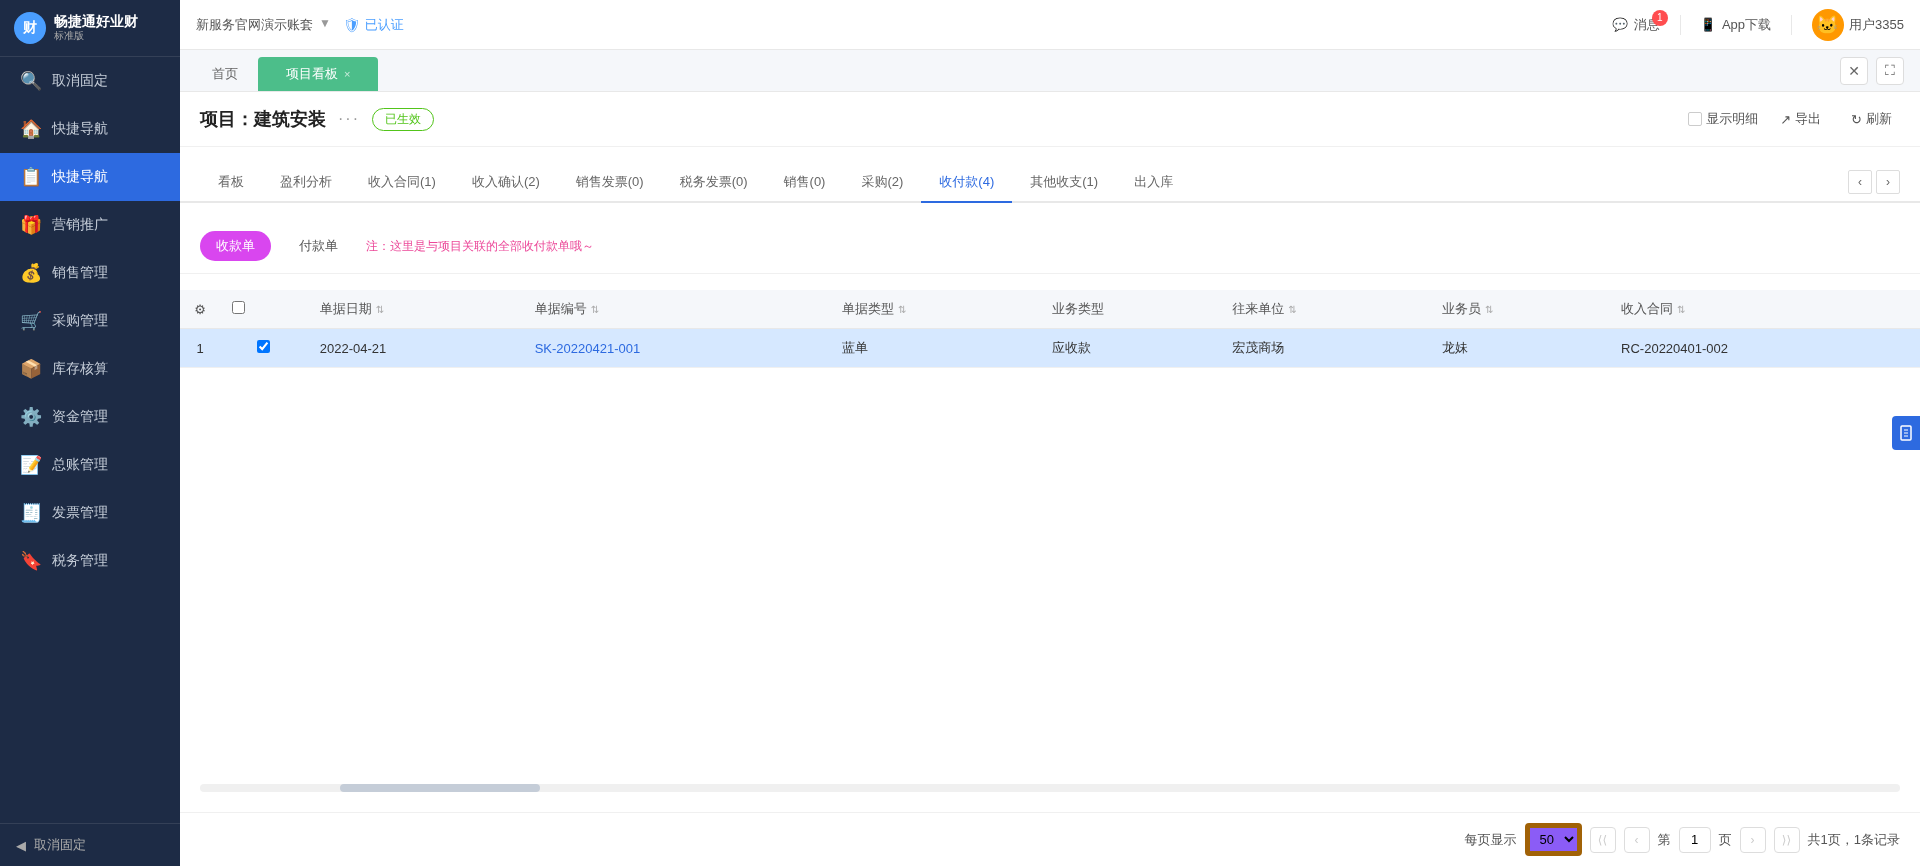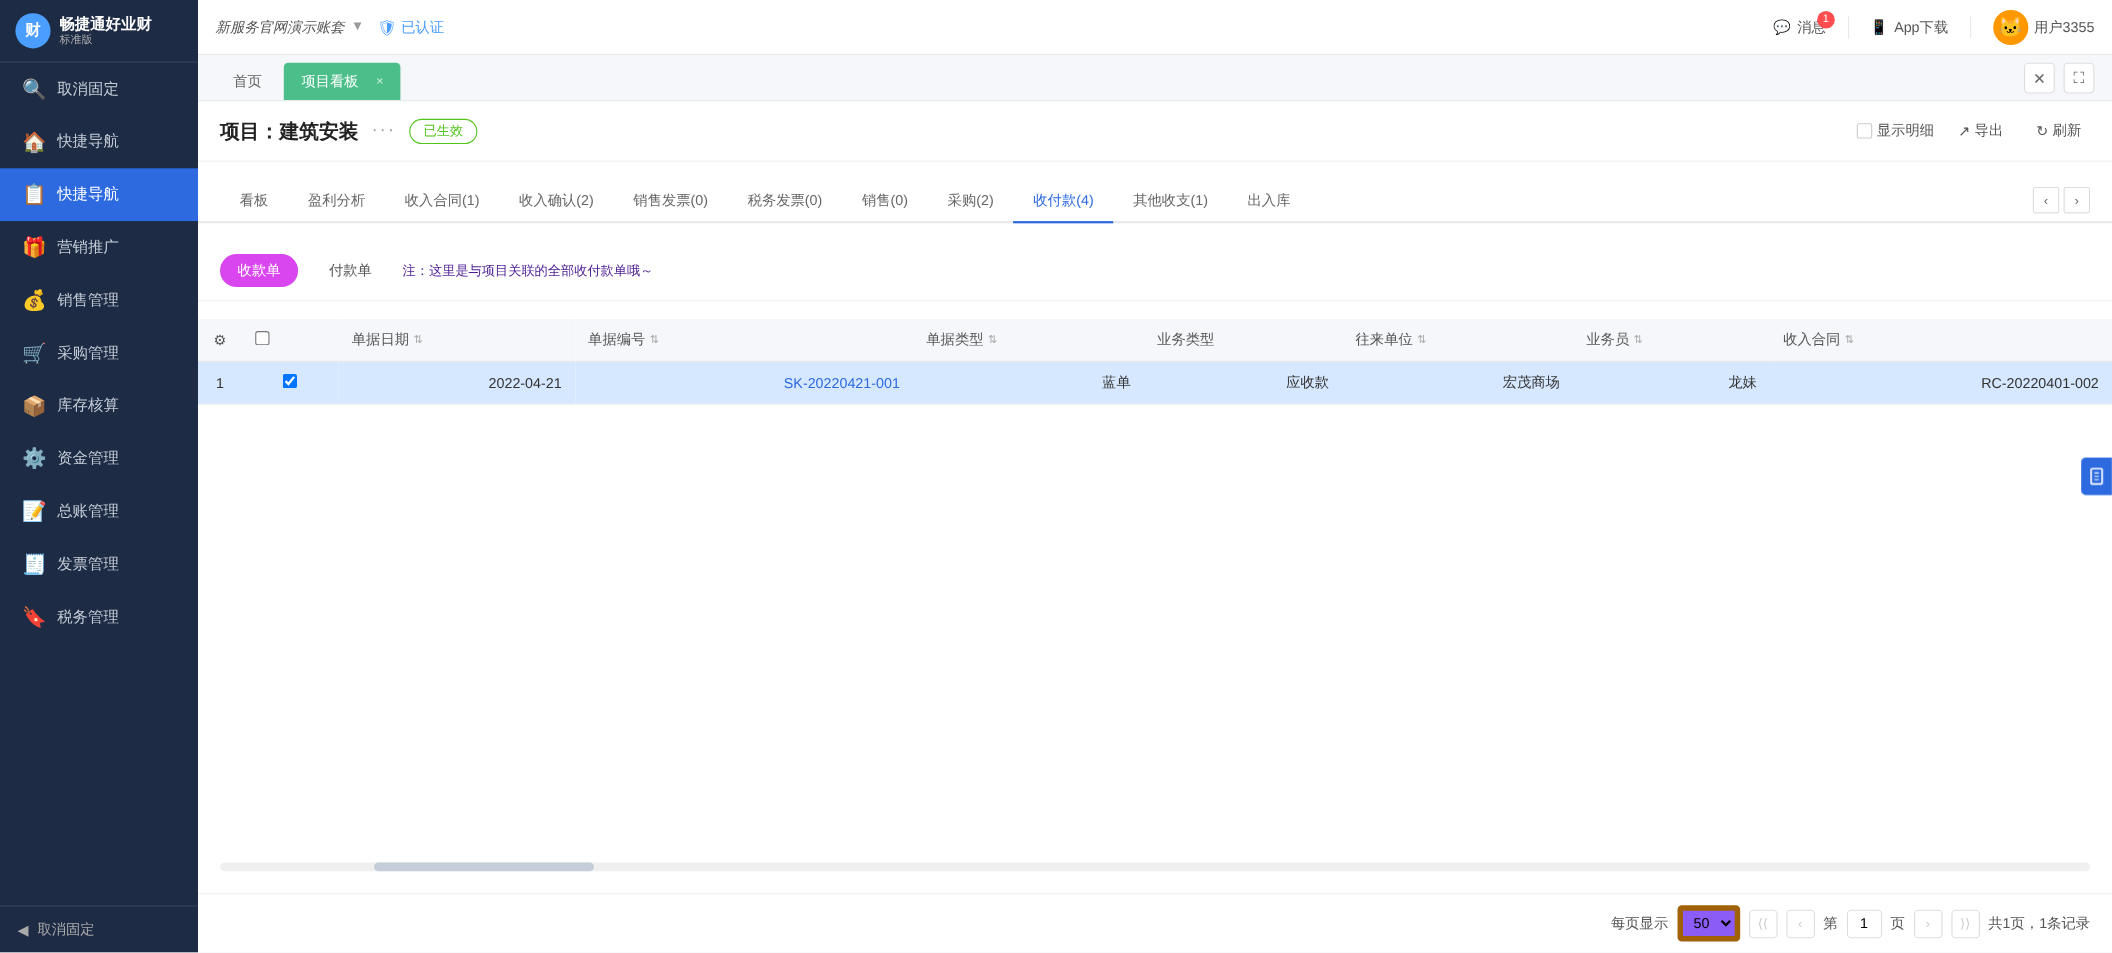--- a/index.html
+++ b/index.html
@@ -66,21 +66,21 @@
       height: 50px;
       background: #fff;
       display: flex;
       align-items: center;
       padding: 0 16px;
       border-bottom: 1px solid #e8e8e8;
       gap: 12px;
     }
     .topbar-account {
       display: flex; align-items: flex-start; gap: 6px;
-      font-size: 13px; color: #333; cursor: pointer; font-style: italic;
+      font-size: 13px; color: #333; cursor: pointer;
     }
     .topbar-account-name { font-size: 13px; color: #555; }
     .topbar-account-arrow { color: #999; font-size: 12px; }
     .topbar-certified {
       display: flex; align-items: center; gap: 4px;
       color: #4a9eff; font-size: 13px;
     }
     .certified-icon { font-size: 14px; }
     .topbar-right {
       margin-left: auto;
@@ -109,25 +109,25 @@
       height: 42px;
       background: #f5f7fa;
       display: flex;
       align-items: flex-end;
       padding: 0 16px;
       gap: 4px;
       border-bottom: 1px solid #e8e8e8;
       position: relative;
     }
     .page-tab {
-      padding: 8px 16px;
+      padding: 8px 28px;
       border-radius: 4px 4px 0 0;
       font-size: 13px;
       cursor: pointer;
-      display: flex; align-items: center; gap: 16px;
+      display: flex; align-items: center; gap: 6px;
       color: #666;
       background: #e8eaed;
     }
     .page-tab.active {
       background: #4cbe8a;
       color: #fff;
     }
     .page-tab .tab-close { font-size: 11px; opacity: 0.7; }
     .page-tab-home {
       padding: 8px 16px;
@@ -222,21 +222,21 @@
       display: flex; align-items: center; gap: 12px;
       padding: 12px 20px;
       border-bottom: 1px solid #f0f0f0;
     }
     .toggle-btn {
       padding: 6px 16px; border-radius: 20px;
       font-size: 13px; cursor: pointer; border: none;
     }
     .toggle-btn.active { background: #d946ef; color: #fff; }
     .toggle-btn.inactive { background: transparent; color: #555; }
-    .toggle-note { font-size: 12px; color: #4c1d95; }
+    .toggle-note { font-size: 12px; color: #ec4899; }
 
     
     .table-wrap { flex: 1; overflow: auto; }
     table {
       width: 100%; border-collapse: collapse;
       font-size: 13px;
     }
     thead tr { background: #f5f7fa; }
     th {
       padding: 10px 12px;
@@ -244,21 +244,20 @@
       color: #555;
       font-weight: 500;
       border-bottom: 1px solid #e8e8e8;
       white-space: nowrap;
     }
     td {
       padding: 10px 12px;
       border-bottom: 1px solid #f0f0f0;
       color: #333;
       white-space: nowrap;
-      text-align: right;
     }
     td.center { text-align: center; }
     tr.selected { background: #d6e8ff; }
     .gear-th { width: 40px; text-align: center; }
     .link { color: #2d6ae0; cursor: pointer; text-decoration: none; }
     .sort-icon { color: #aaa; font-size: 10px; margin-left: 2px; }
     .th-with-sort { display: flex; align-items: center; gap: 2px; cursor: pointer; }
 
     
     .footer-total {

